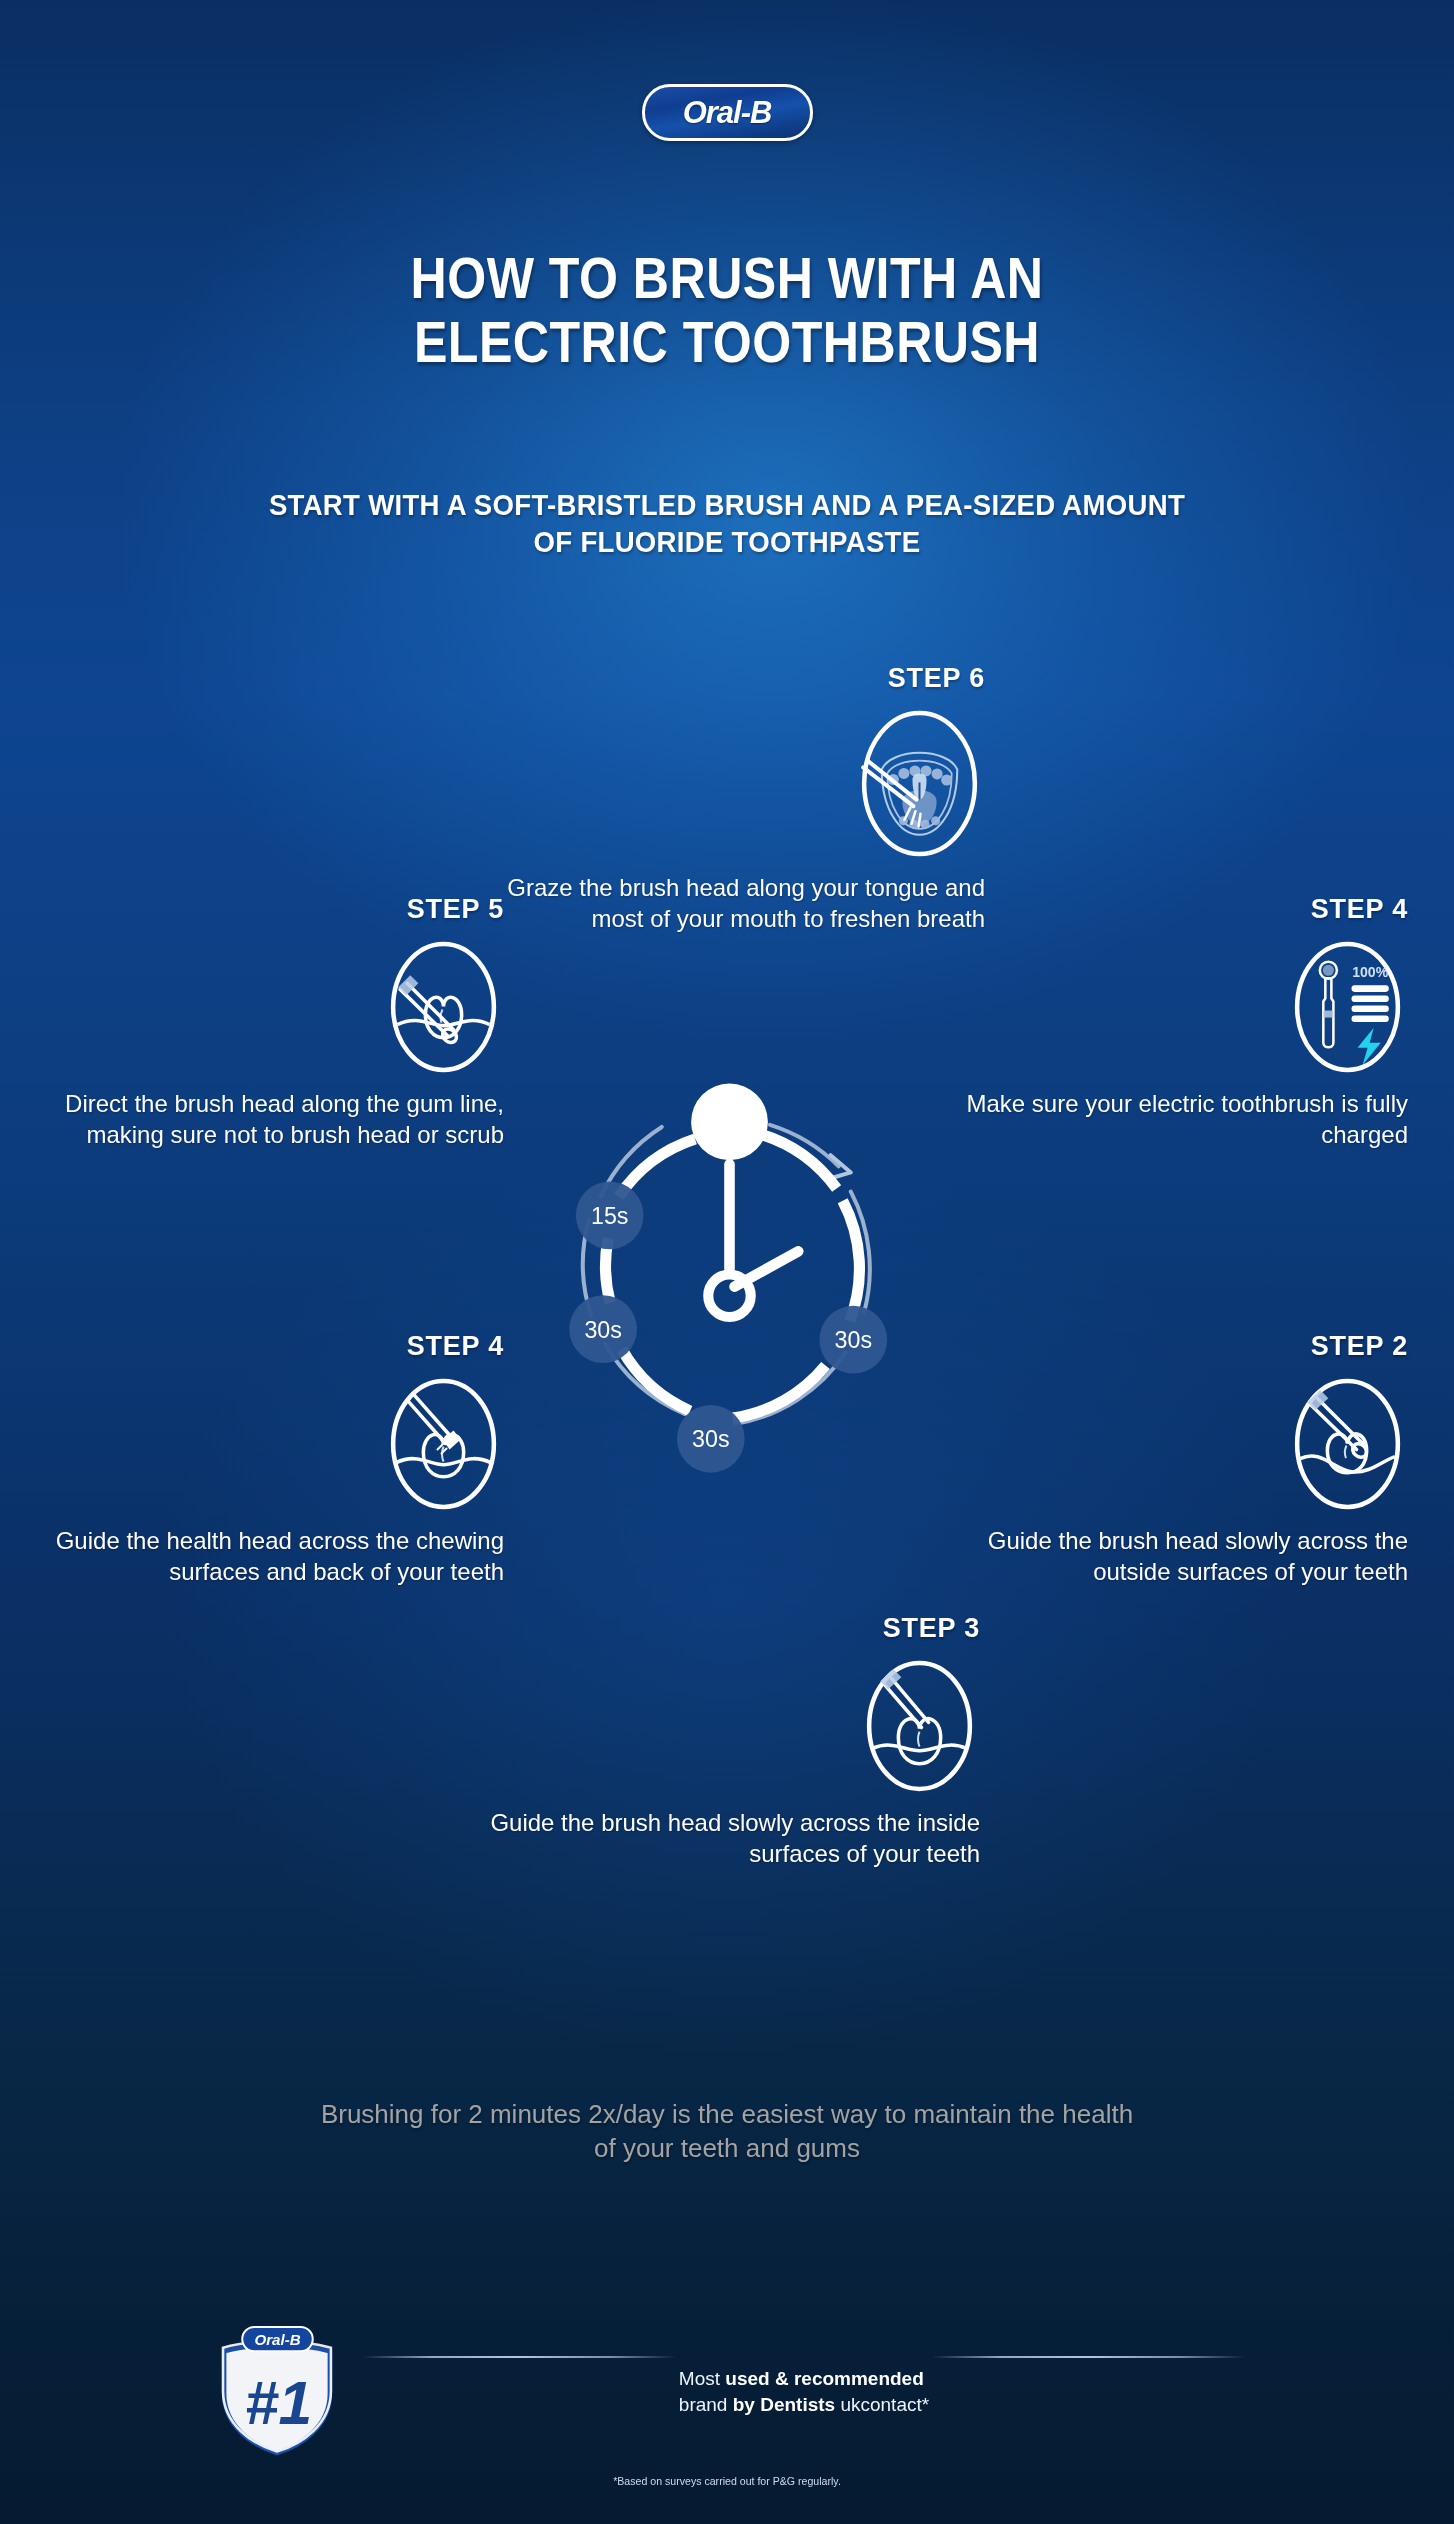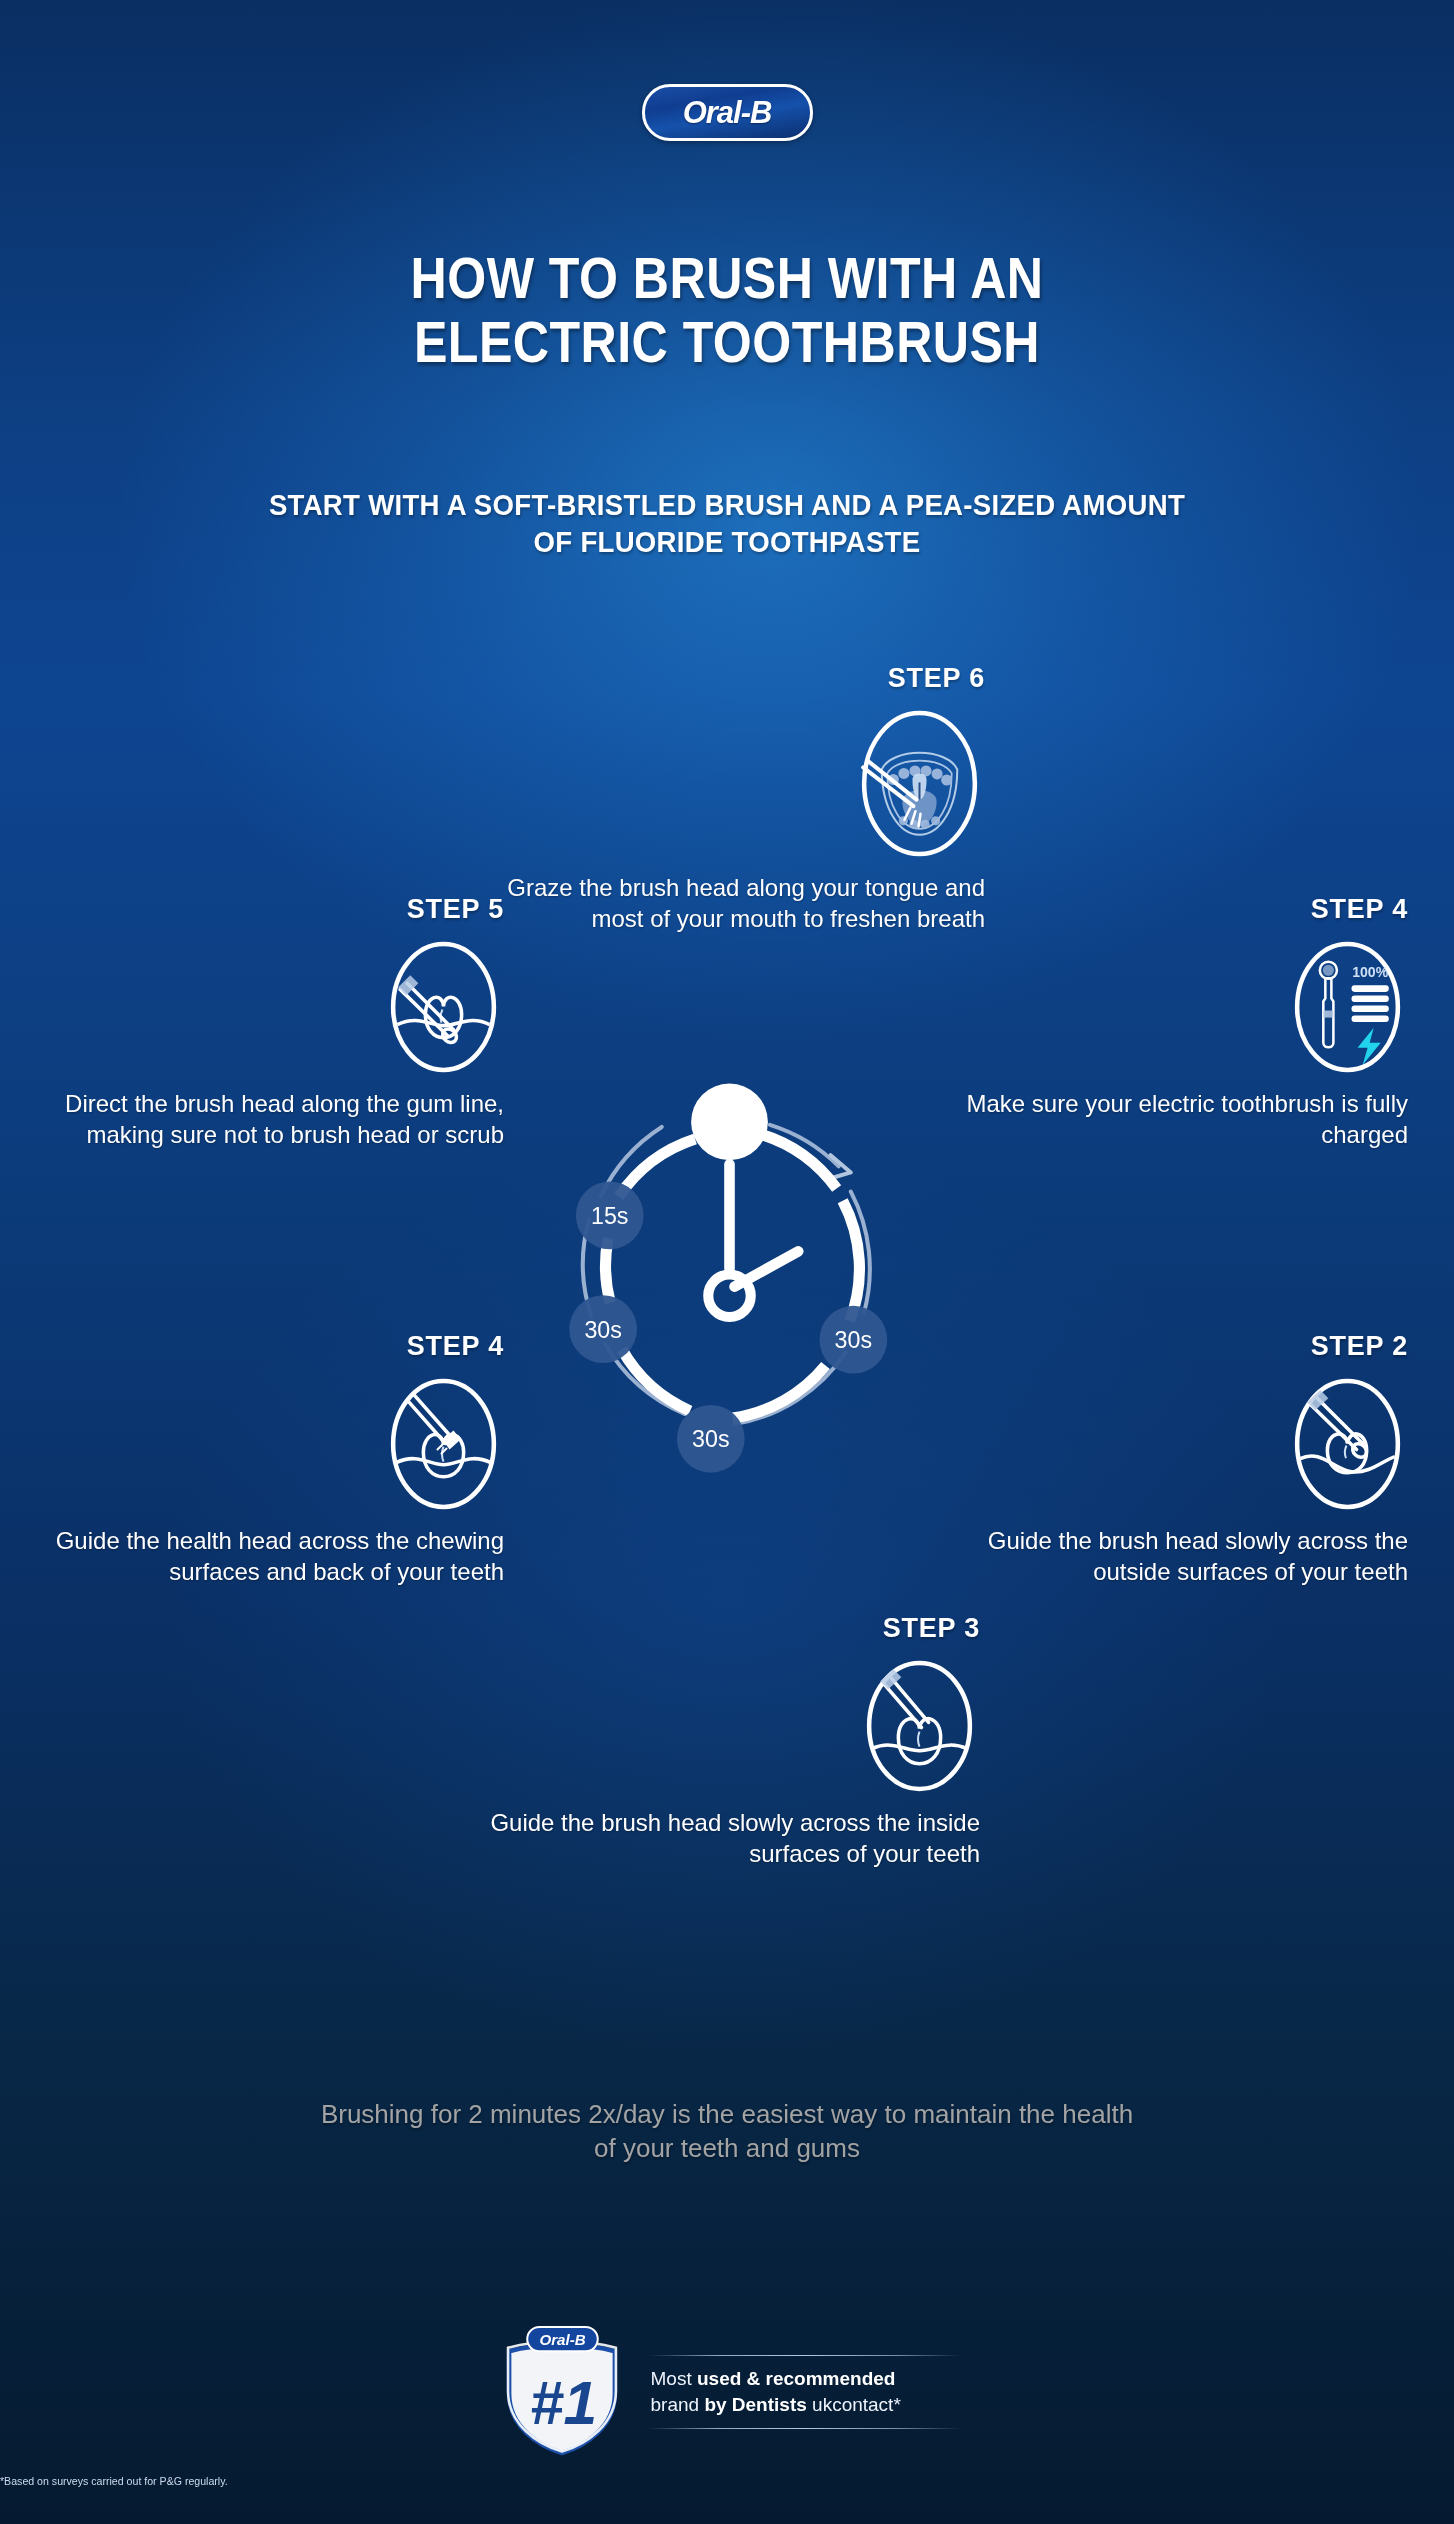--- a/index.html
+++ b/index.html
@@ -84,31 +84,31 @@
   .closing {
     position:absolute; left:172px; right:172px; top:2098px;
     text-align:center; color:#a3a3a3;
     font-size:26px; line-height:1.30;
     text-shadow:0.5px 1.5px 2.5px rgba(0,0,0,0.3);
   }
 
   
   .footer { position:absolute; left:0; right:0; top:2323px; display:flex; justify-content:center; }
   .badge-row { display:flex; align-items:center; gap:18px; }
-  .claim { display:flex; flex-direction:column; justify-content:flex-end; padding:7px 0; }
+  .claim { display:flex; flex-direction:row; justify-content:flex-end; padding:7px 0; }
   .claim-rule {
     height:1.5px; width:313px;
     background:linear-gradient(90deg, rgba(255,255,255,0) 0%, rgba(190,215,245,0.75) 22%, rgba(210,228,250,0.85) 50%, rgba(190,215,245,0.6) 80%, rgba(255,255,255,0) 100%);
   }
   .claim-text { color:#eef4fd; font-size:19px; line-height:1.34; padding:10px 3px 11px 3px; }
   .claim-text b { font-weight:bold; color:#ffffff; }
 
   .fineprint {
     position:absolute; left:0; right:0; top:2474px;
-    color:#cddcef;
+    text-align:center; color:#cddcef;
     font-size:10.6px; line-height:1.45;
   }
 </style>
 </head>
 <body>
 
 <div class="page">
 
   <div class="logo-wrap">
     <div class="oralb-logo">

